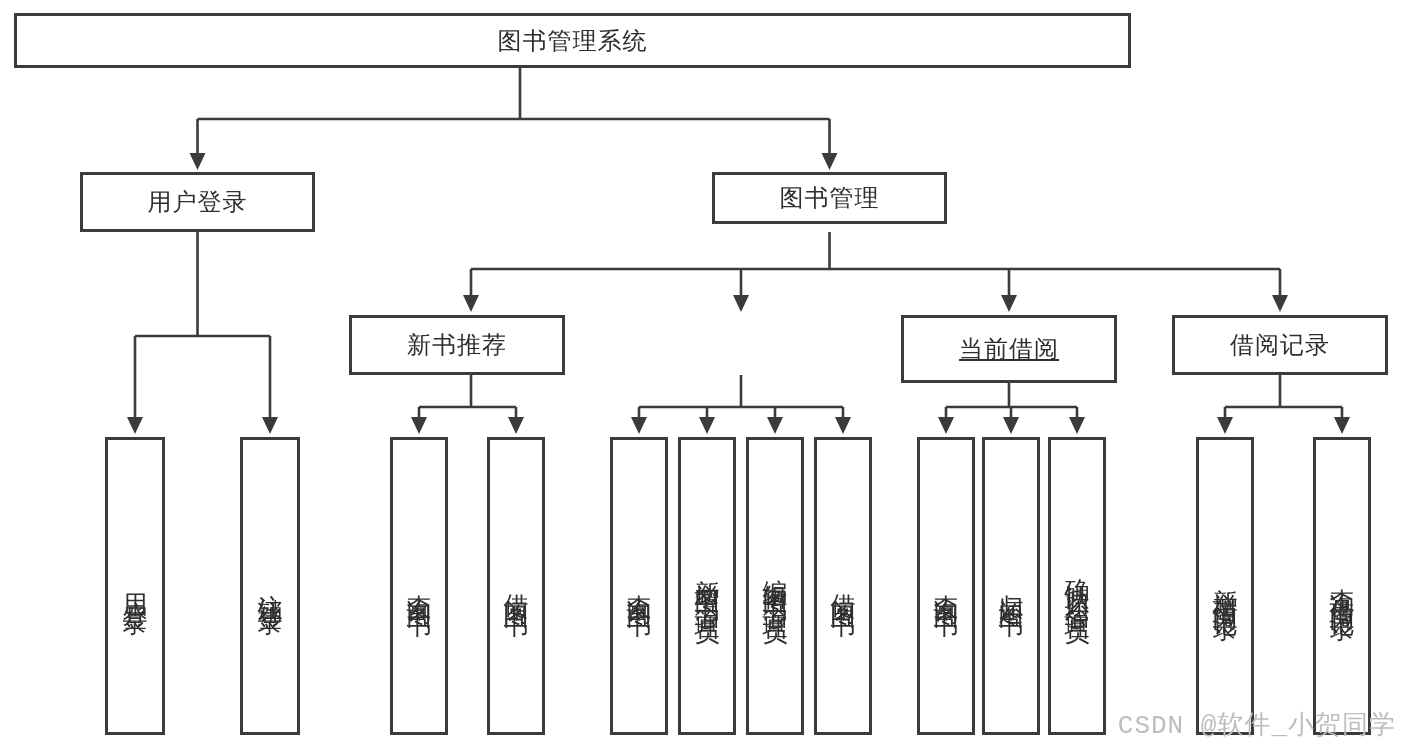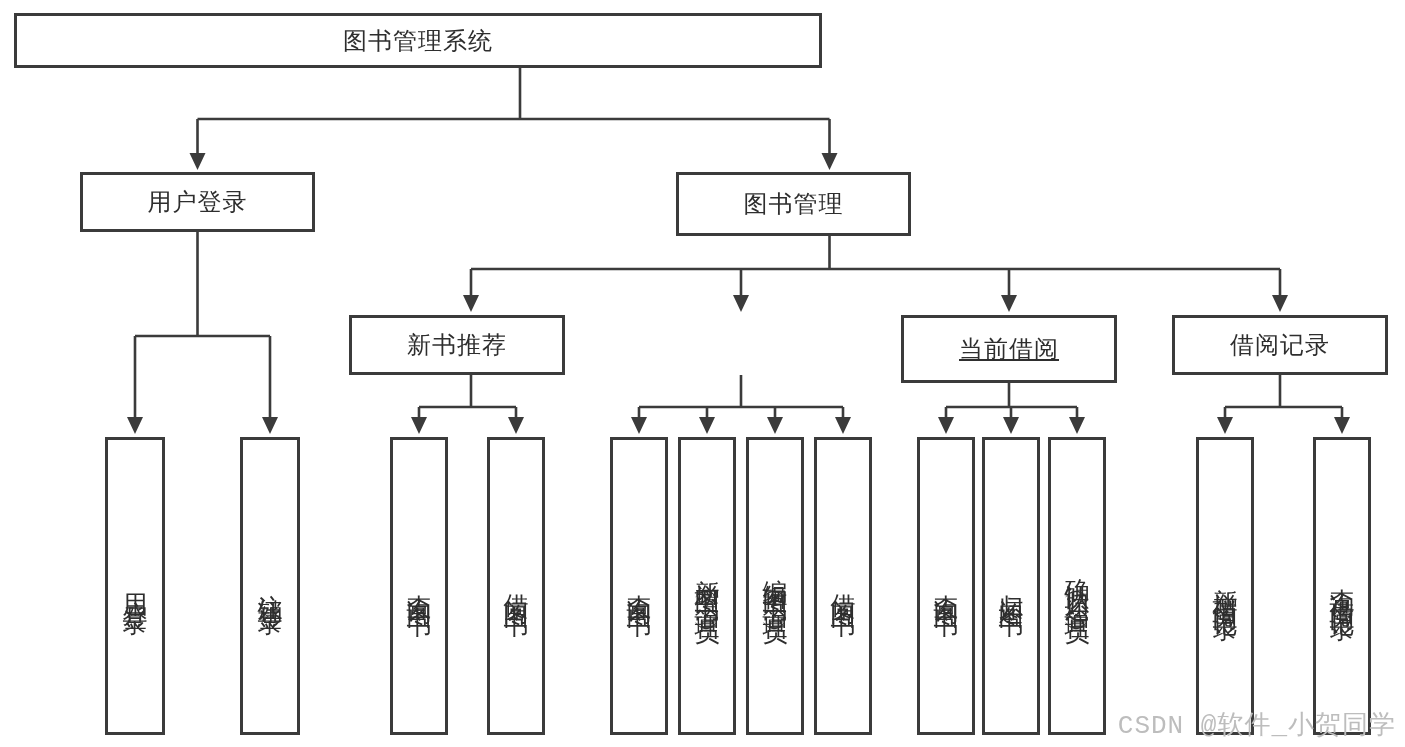--- a/index.html
+++ b/index.html
@@ -88,28 +88,28 @@
              M699 417 L715 417 L707 434 Z
              M767 417 L783 417 L775 434 Z
              M835 417 L851 417 L843 434 Z
              M938 417 L954 417 L946 434 Z
              M1003 417 L1019 417 L1011 434 Z
              M1069 417 L1085 417 L1077 434 Z
              M1217 417 L1233 417 L1225 434 Z
              M1334 417 L1350 417 L1342 434 Z"></path>
   </svg>
 
-  <div class="box" style="left:14px; top:13px; width:808px; height:55px;">
+  <div class="box" style="left:14px; top:13px; width:1117px; height:55px;">
     <span class="hlabel">图书管理系统</span>
   </div>
 
   <div class="box" style="left:80px; top:172px; width:235px; height:60px;">
     <span class="hlabel">用户登录</span>
   </div>
-  <div class="box" style="left:676px; top:172px; width:235px; height:64px;">
+  <div class="box" style="left:712px; top:172px; width:235px; height:52px;">
     <span class="hlabel">图书管理</span>
   </div>
 
   <div class="box" style="left:349px; top:315px; width:216px; height:60px;">
     <span class="hlabel">新书推荐</span>
   </div>
   <div class="box" style="left:901px; top:315px; width:216px; height:68px;text-decoration:underline;">
     <span class="hlabel">当前借阅</span>
   </div>
   <div class="box" style="left:1172px; top:315px; width:216px; height:60px;justify-content:center;">

